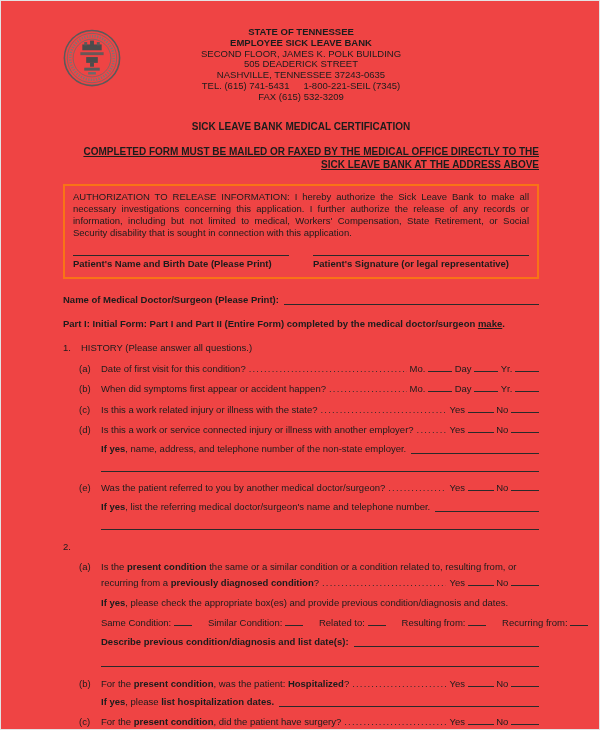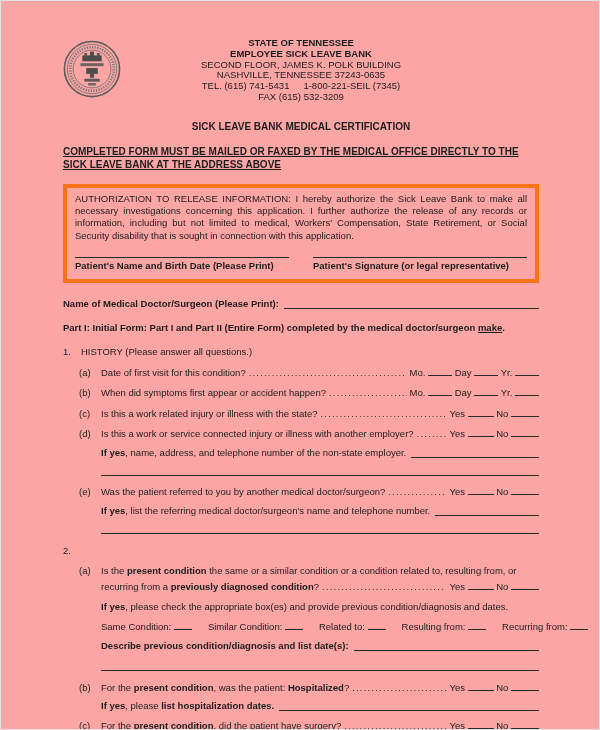--- a/index.html
+++ b/index.html
@@ -1,33 +1,33 @@
 <!DOCTYPE html>
 <html><head>
 <meta charset="utf-8">
 <style>
   html,body { margin:0; padding:0; background:#fff; }
   body { width:600px; height:730px; font-family:"Liberation Sans", sans-serif; color:#1c1c1c; }
   .page {
     position:relative; width:600px; height:730px; box-sizing:border-box;
-    padding:37px 60px 14px 62px; background:#fca5a5;
+    padding:26px 60px 14px 62px; background:#ef4444;
     border:1px solid #e3e3e3;
     overflow:hidden;
   }
   
   .hdr { position:relative; text-align:center; font-size:9.5px; line-height:10.8px; }
   .hdr .b { font-weight:bold; }
   .seal { position:absolute; left:-2px; top:0; width:62px; height:64px; }
   .telgap { display:inline-block; width:14px; }
   
   .title { text-align:center; font-weight:bold; font-size:10px; margin-top:18px; }
-  .notice { text-align:left; font-weight:bold; font-size:10px; line-height:13.5px; margin:13px auto 0; max-width:492px; }
+  .notice { text-align:right; font-weight:bold; font-size:10px; line-height:13.5px; margin:13px auto 0; max-width:492px; }
   .notice span { text-decoration:underline; }
   
-  .authbox { border:4px solid #f97316; margin-top:12px; padding:5px 8px 7px; font-size:9.5px; line-height:12.3px; }
+  .authbox { border:2px solid #f97316; margin-top:12px; padding:5px 8px 7px; font-size:9.5px; line-height:12.3px; }
   .authbox p { margin:0; text-align:justify; }
   .sigrow { display:flex; gap:24px; margin-top:15px;justify-content:flex-end; }
   .sigcol { flex:1; border-top:1px solid #2a2a2a; padding-top:2px; font-weight:bold; font-size:9.5px; }
   
   .docline { display:flex; align-items:flex-end; margin-top:15px; font-size:9.5px; font-weight:bold; }
   .fill { flex:1; border-bottom:1px solid #2a2a2a; margin-left:5px; min-width:20px; height:10px; }
   
   .part1 { margin-top:13px; font-size:9.5px; font-weight:bold; }
   .part1 .u { text-decoration:underline; }
   
@@ -69,20 +69,21 @@
       <rect x="37" y="14.5" width="3" height="3.5" fill="#5a5a5a"></rect>
       <rect x="20" y="25" width="24" height="3" fill="#5a5a5a" opacity="0.9"></rect>
       <rect x="26" y="30" width="12" height="6" fill="#4c4c4c"></rect>
       <rect x="30" y="36" width="4" height="4" fill="#4c4c4c"></rect>
       <rect x="24" y="41" width="16" height="3" fill="#5a5a5a"></rect>
       <rect x="28" y="45.5" width="8" height="2.5" fill="#6a6a6a"></rect>
     </svg>
     <div class="b">STATE OF TENNESSEE</div>
     <div class="b">EMPLOYEE SICK LEAVE BANK</div>
     <div>SECOND FLOOR, JAMES K. POLK BUILDING</div>
+    <div>505 DEADERICK STREET</div>
     <div>NASHVILLE, TENNESSEE 37243-0635</div>
     <div>
       <span>TEL. (615) 741-5431</span><span class="telgap"></span><span>1-800-221-SEIL (7345)</span>
     </div>
     <div>FAX (615) 532-3209</div>
   </div>
 
   <div class="title">SICK LEAVE BANK MEDICAL CERTIFICATION</div>
 
   <div class="notice"><span>COMPLETED FORM MUST BE MAILED OR FAXED BY THE MEDICAL OFFICE DIRECTLY TO THE SICK LEAVE BANK AT THE ADDRESS ABOVE</span></div>

